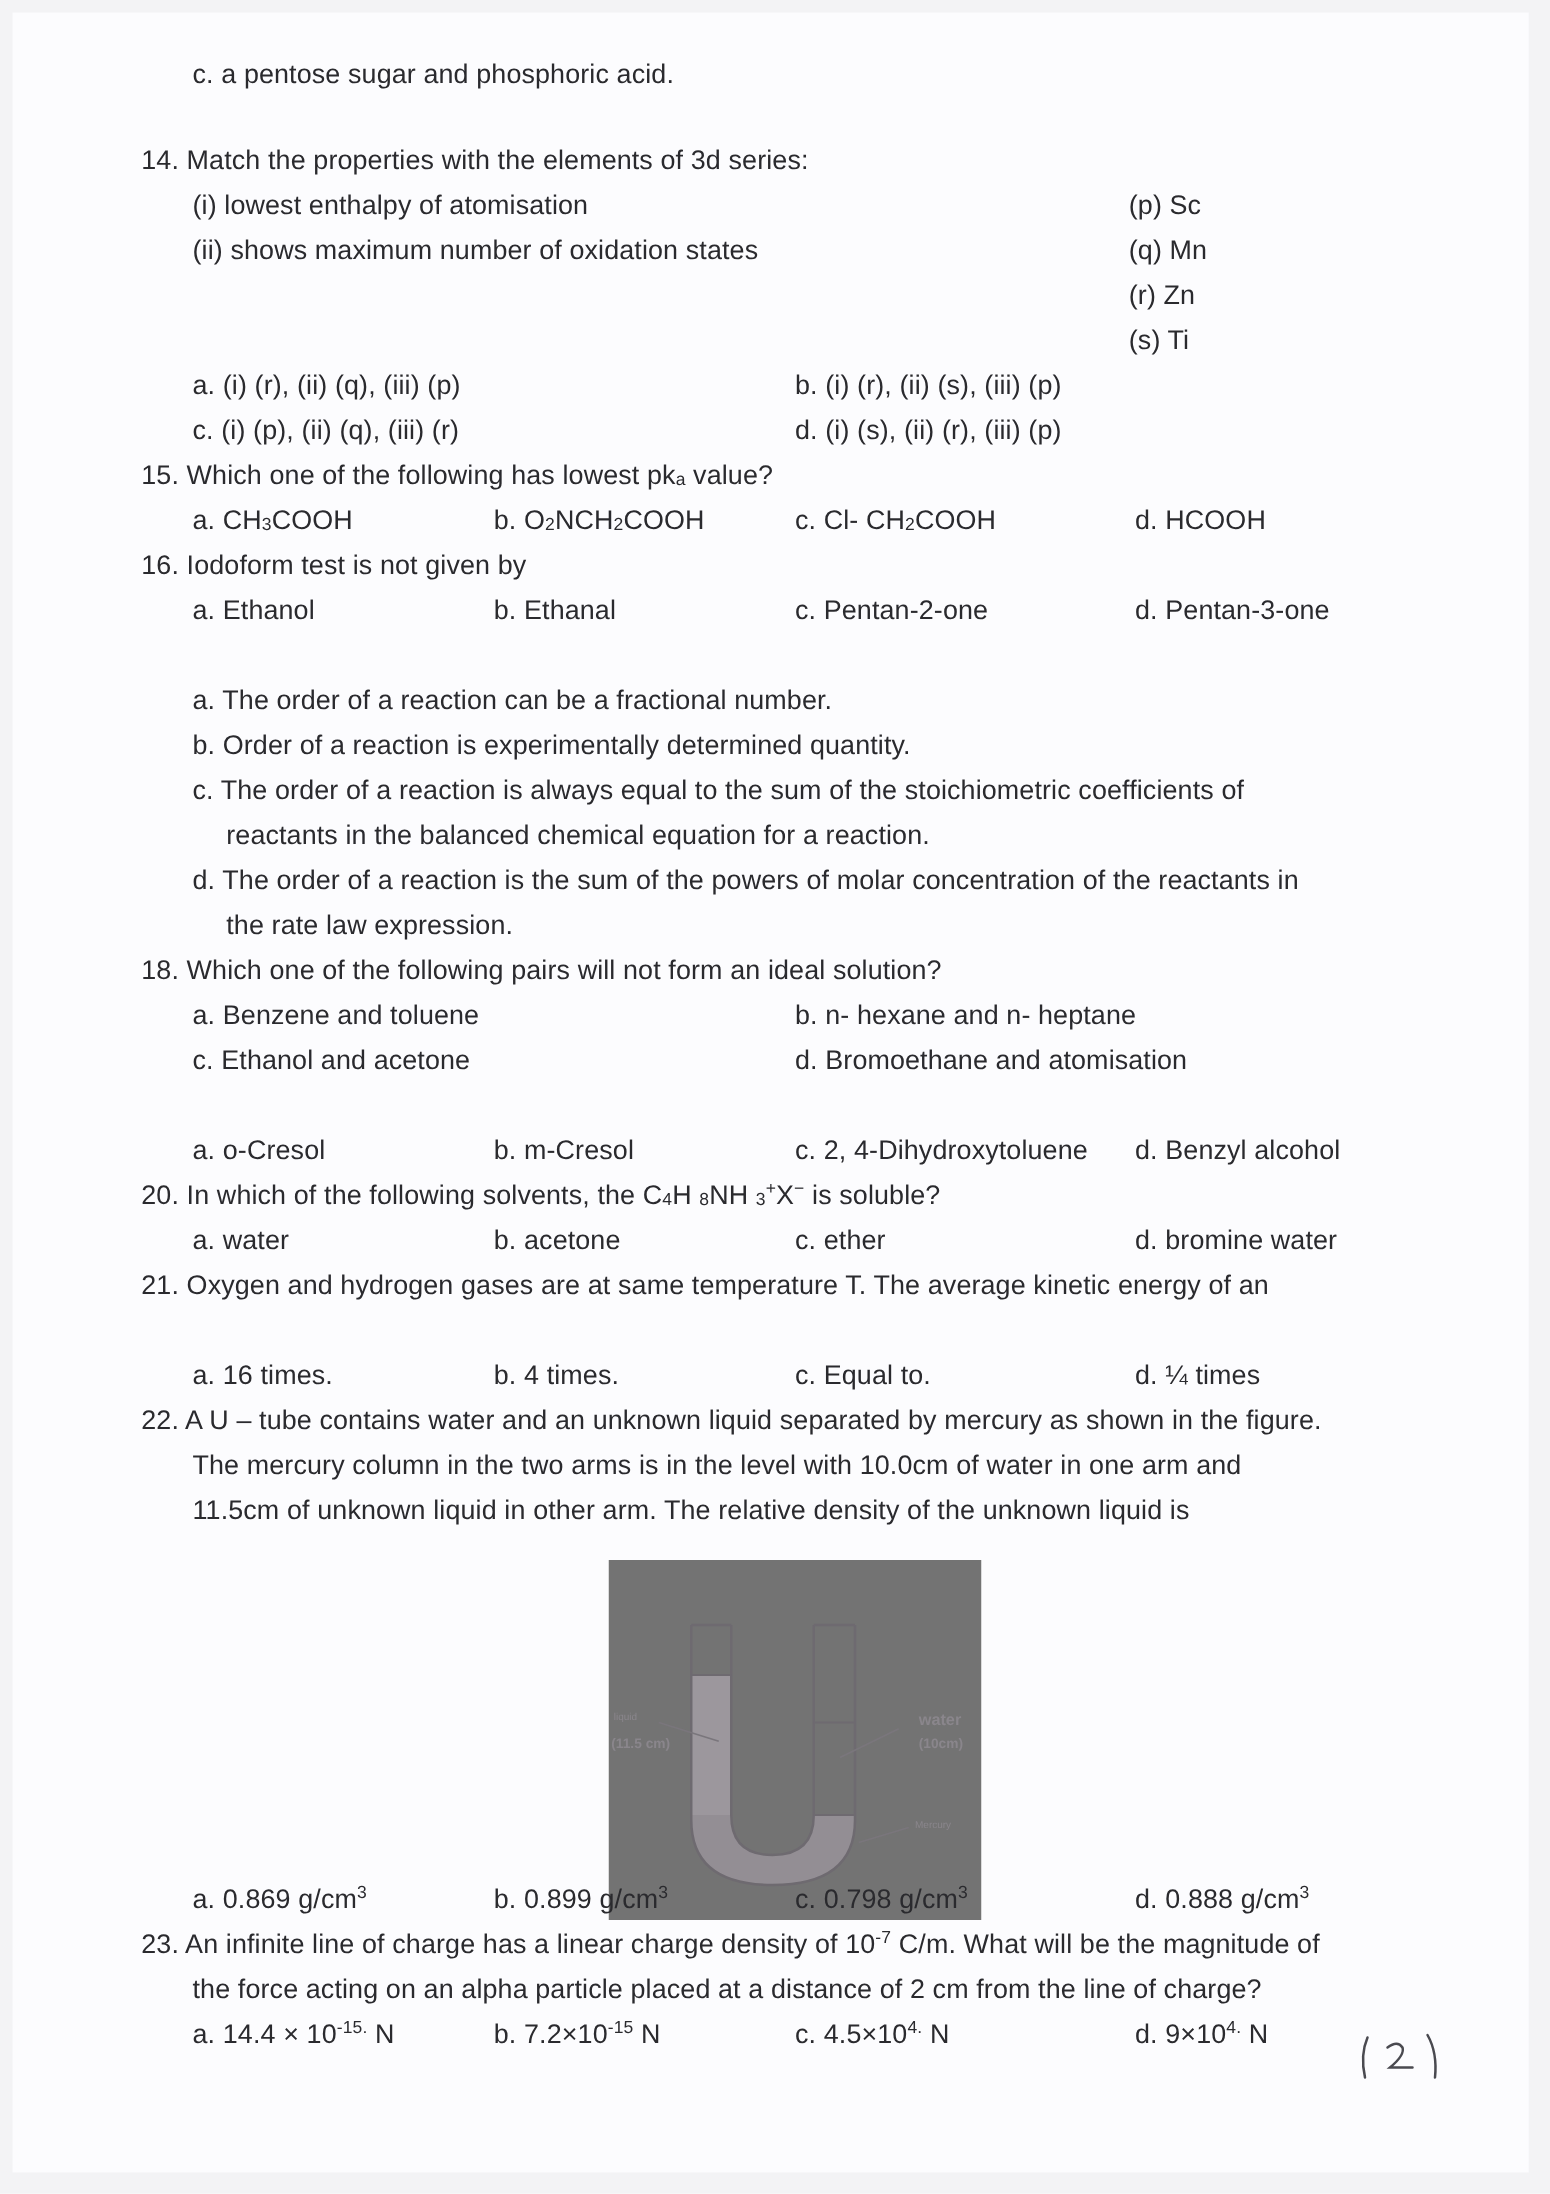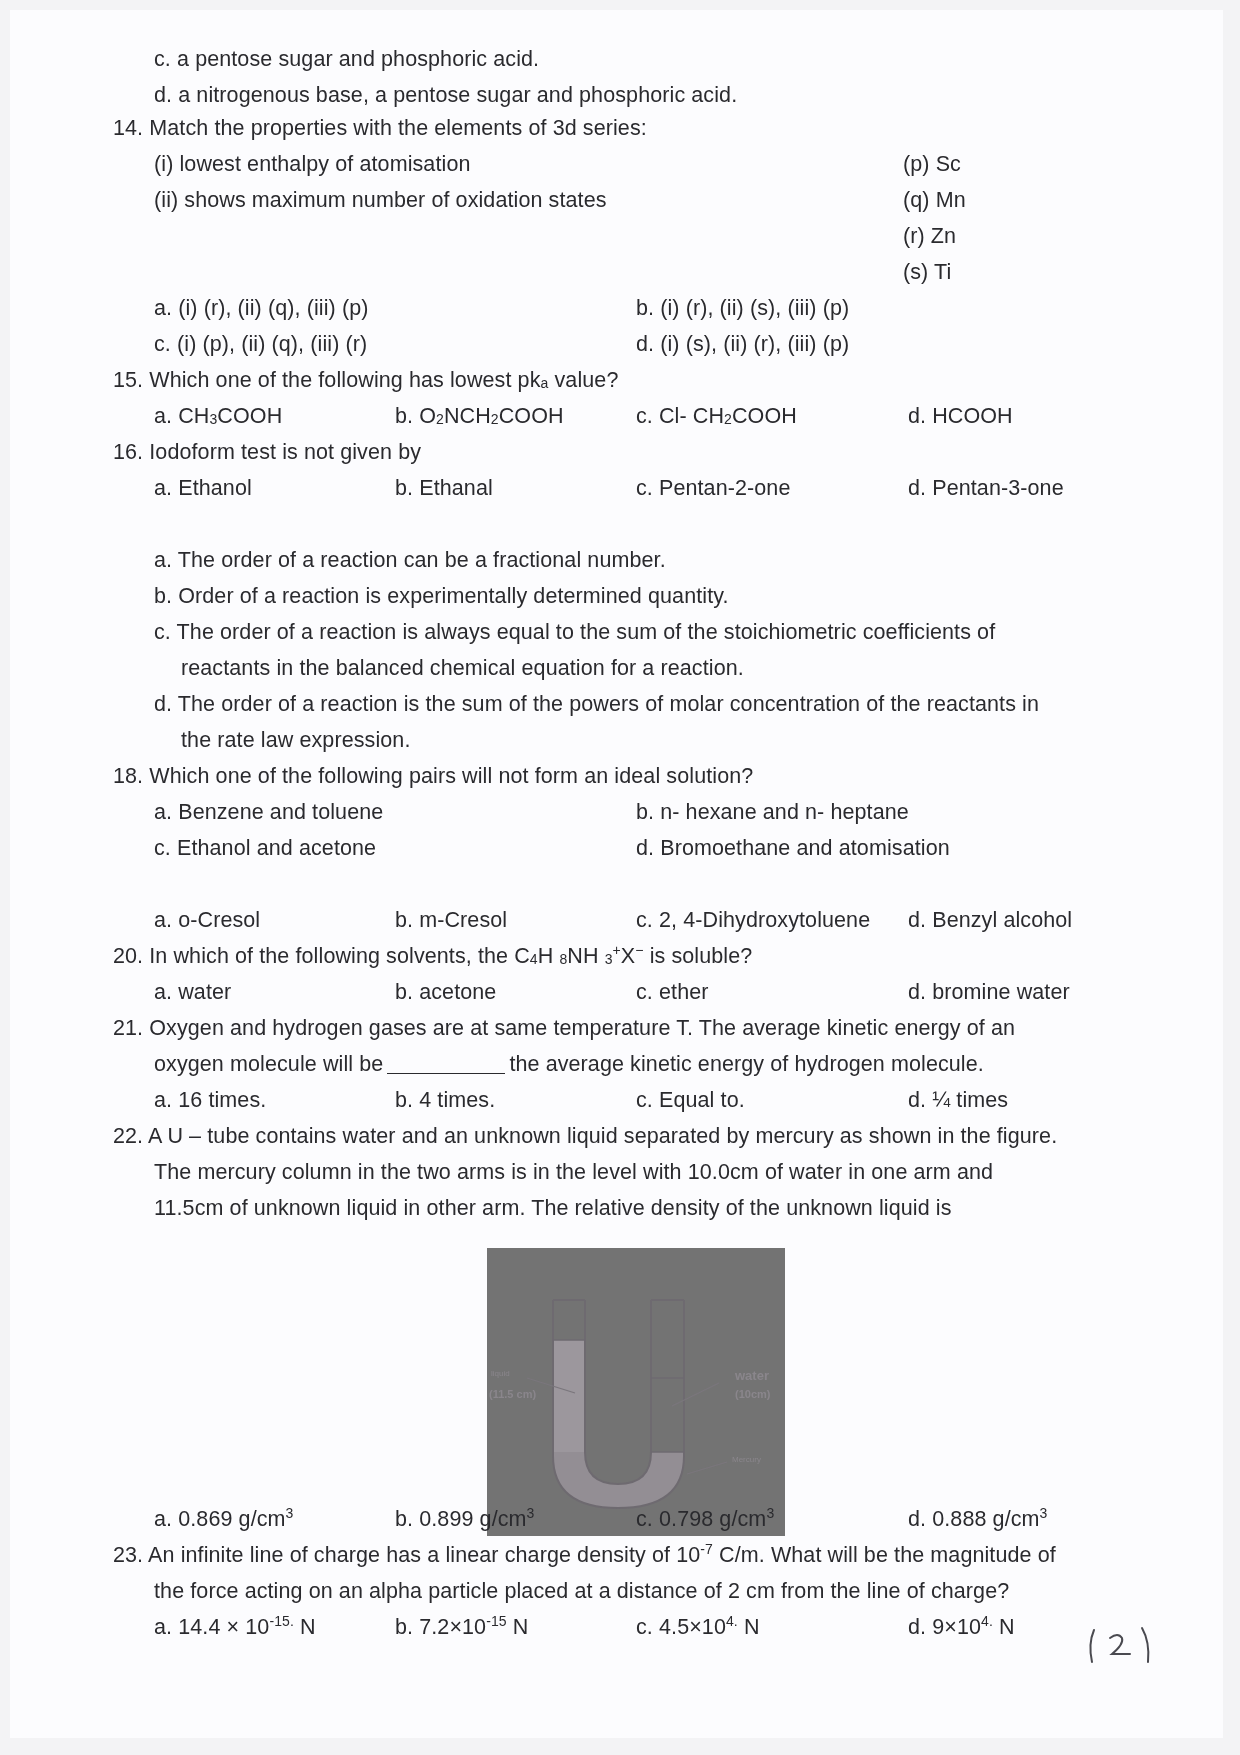--- a/index.html
+++ b/index.html
@@ -30,21 +30,20 @@
   .handwritten {
     position: absolute; left: 1086px; top: 1626px; width: 70px; height: 40px;
   }
 </style>
 </head>
 <body>
 
 <div class="page">
 
   <div class="line" style="left:144px;top:36px">c. a pentose sugar and phosphoric acid.</div>
-  <div class="line" style="left:144px;top:72px">d. a nitrogenous base, a pentose sugar and phosphoric acid.</div>
 
   <div class="line" style="left:103px;top:105px">
     <span>14.</span>
     <span>Match the properties with the elements of 3d series:</span>
   </div>
   <div class="line" style="left:144px;top:141px">(i) lowest enthalpy of atomisation</div>
   <div class="line" style="left:144px;top:177px">(ii) shows maximum number of oxidation states</div>
   <div class="line" style="left:893px;top:141px">(p) Sc</div>
   <div class="line" style="left:893px;top:177px">(q) Mn</div>
   <div class="line" style="left:893px;top:213px">(r) Zn</div>
@@ -99,23 +98,20 @@
   </div>
   <div class="line" style="left:144px;top:969px">a. water</div>
   <div class="line" style="left:385px;top:969px">b. acetone</div>
   <div class="line" style="left:626px;top:969px">c. ether</div>
   <div class="line" style="left:898px;top:969px">d. bromine water</div>
 
   <div class="line" style="left:103px;top:1005px">
     <span>21.</span>
     <span>Oxygen and hydrogen gases are at same temperature T. The average kinetic energy of an</span>
   </div>
-  <div class="line" style="left:144px;top:1041px">
-    <span>oxygen molecule will be</span><span class="blank"></span><span>the average kinetic energy of hydrogen molecule.</span>
-  </div>
   <div class="line" style="left:144px;top:1077px">a. 16 times.</div>
   <div class="line" style="left:385px;top:1077px">b. 4 times.</div>
   <div class="line" style="left:626px;top:1077px">c. Equal to.</div>
   <div class="line" style="left:898px;top:1077px">d. ¼ times</div>
 
   <div class="line" style="left:103px;top:1113px">
     <span>22.</span>
     <span>A U – tube contains water and an unknown liquid separated by mercury as shown in the figure.</span>
   </div>
   <div class="line" style="left:144px;top:1149px">The mercury column in the two arms is in the level with 10.0cm of water in one arm and</div>

